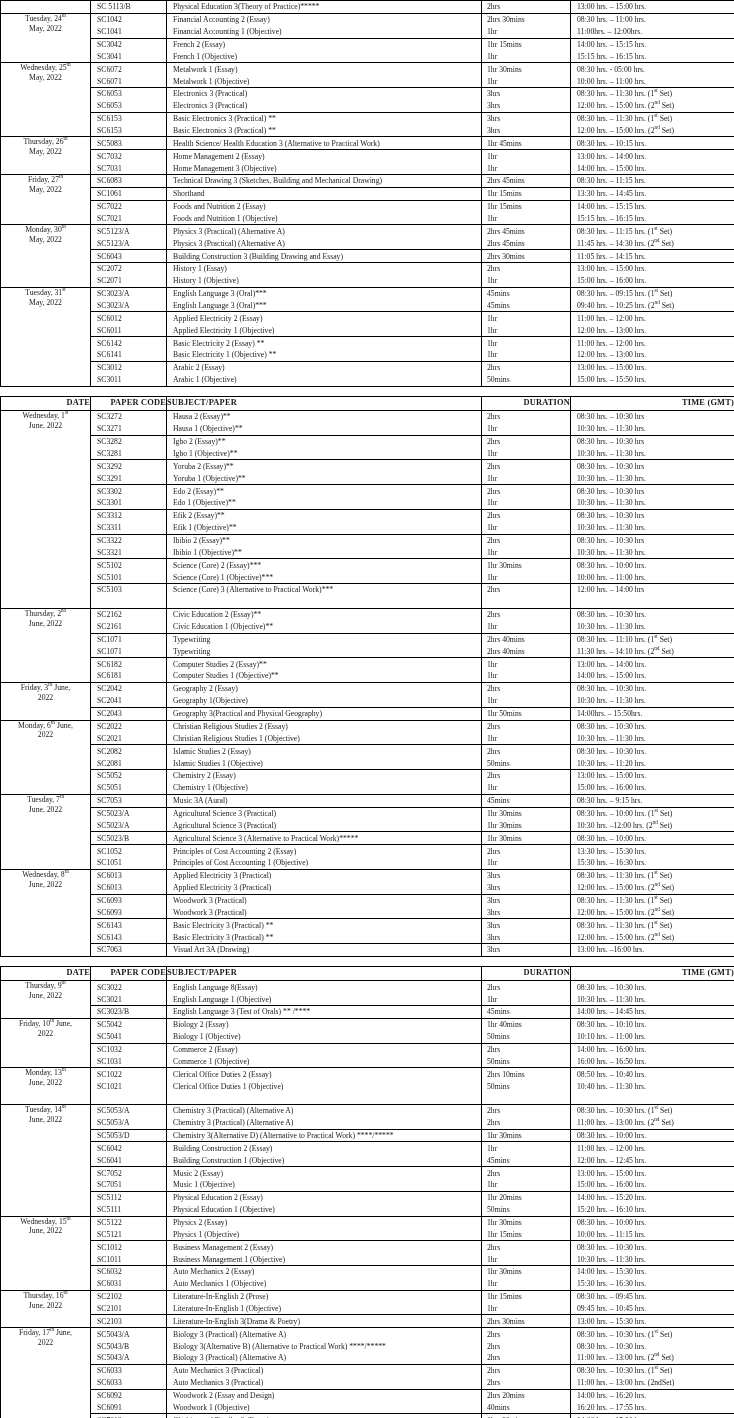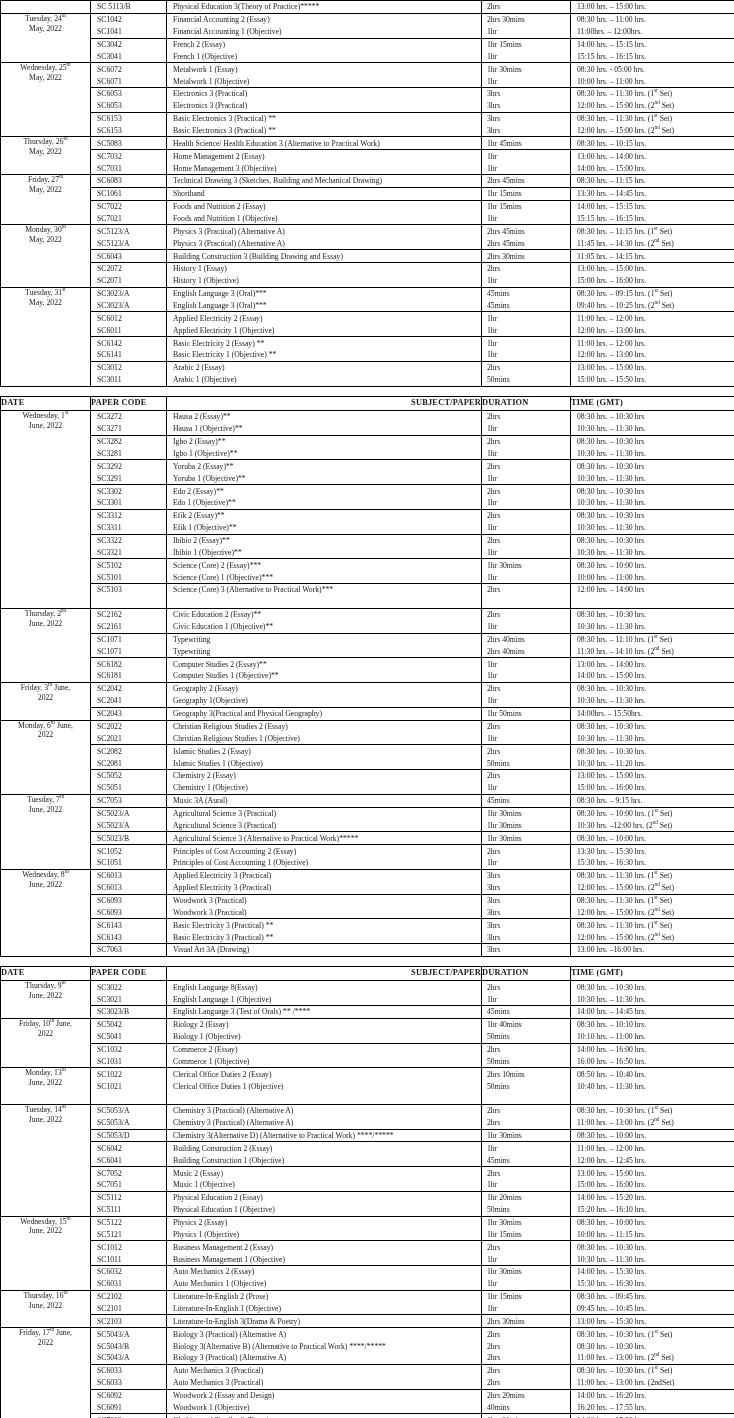--- a/index.html
+++ b/index.html
@@ -37,29 +37,29 @@
   }
   
   col.c-date  { width: 90px; }
   col.c-code  { width: 76px; }
   col.c-subj  { width: 315px; }
   col.c-dur   { width: 89px; }
   col.c-time  { width: 164px; }
 
   
   tr.hdr th {
-    text-align: left;
+    text-align: right;
     font-weight: bold;
     font-size: 8.4px;
     letter-spacing: 0.2px;
     padding: 2.5px 0 2.5px 0;
     border: 1px solid #000;
     vertical-align: middle;
   }
-  tr.hdr th.subj { text-align: right; }
+  tr.hdr th.subj { text-align: left; }
 
   
   td.date {
     text-align: center;
     vertical-align: middle;
     padding: 2px 3px;
     font-size: 7.7px;
     line-height: 1.28;
   }
 

